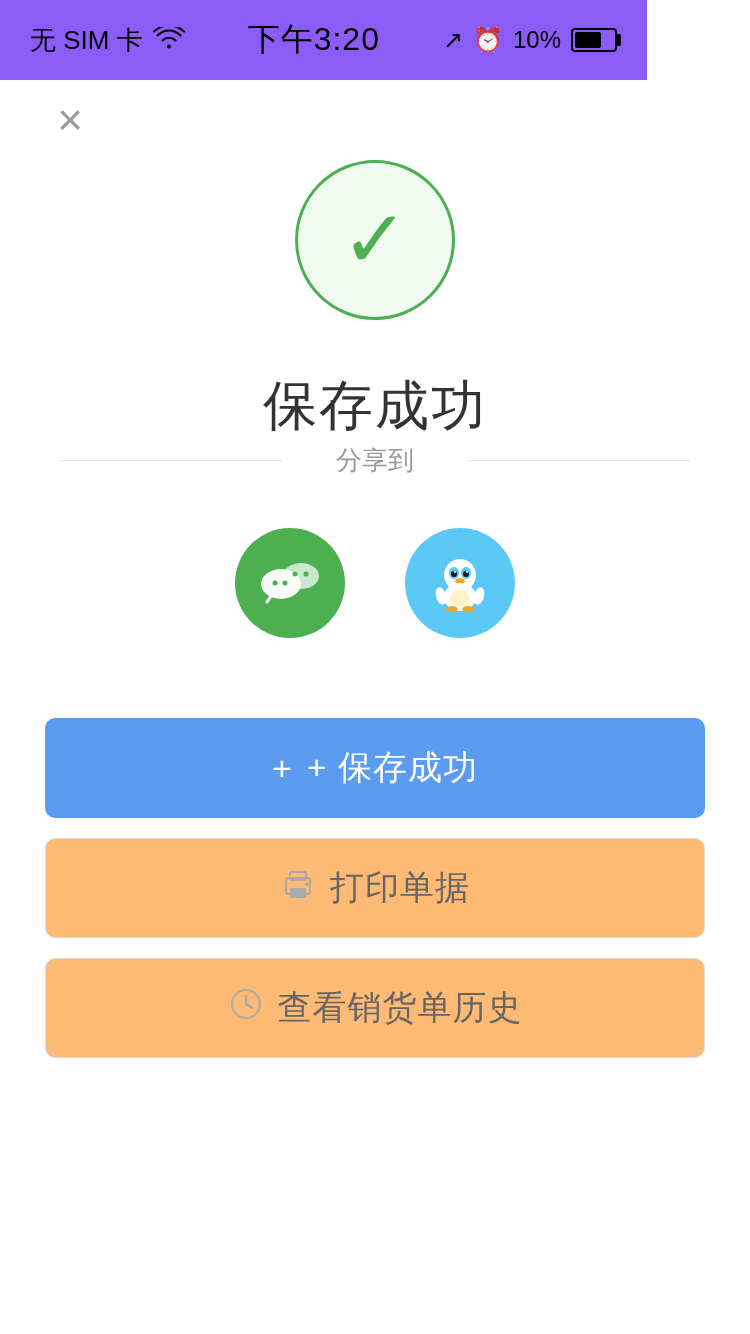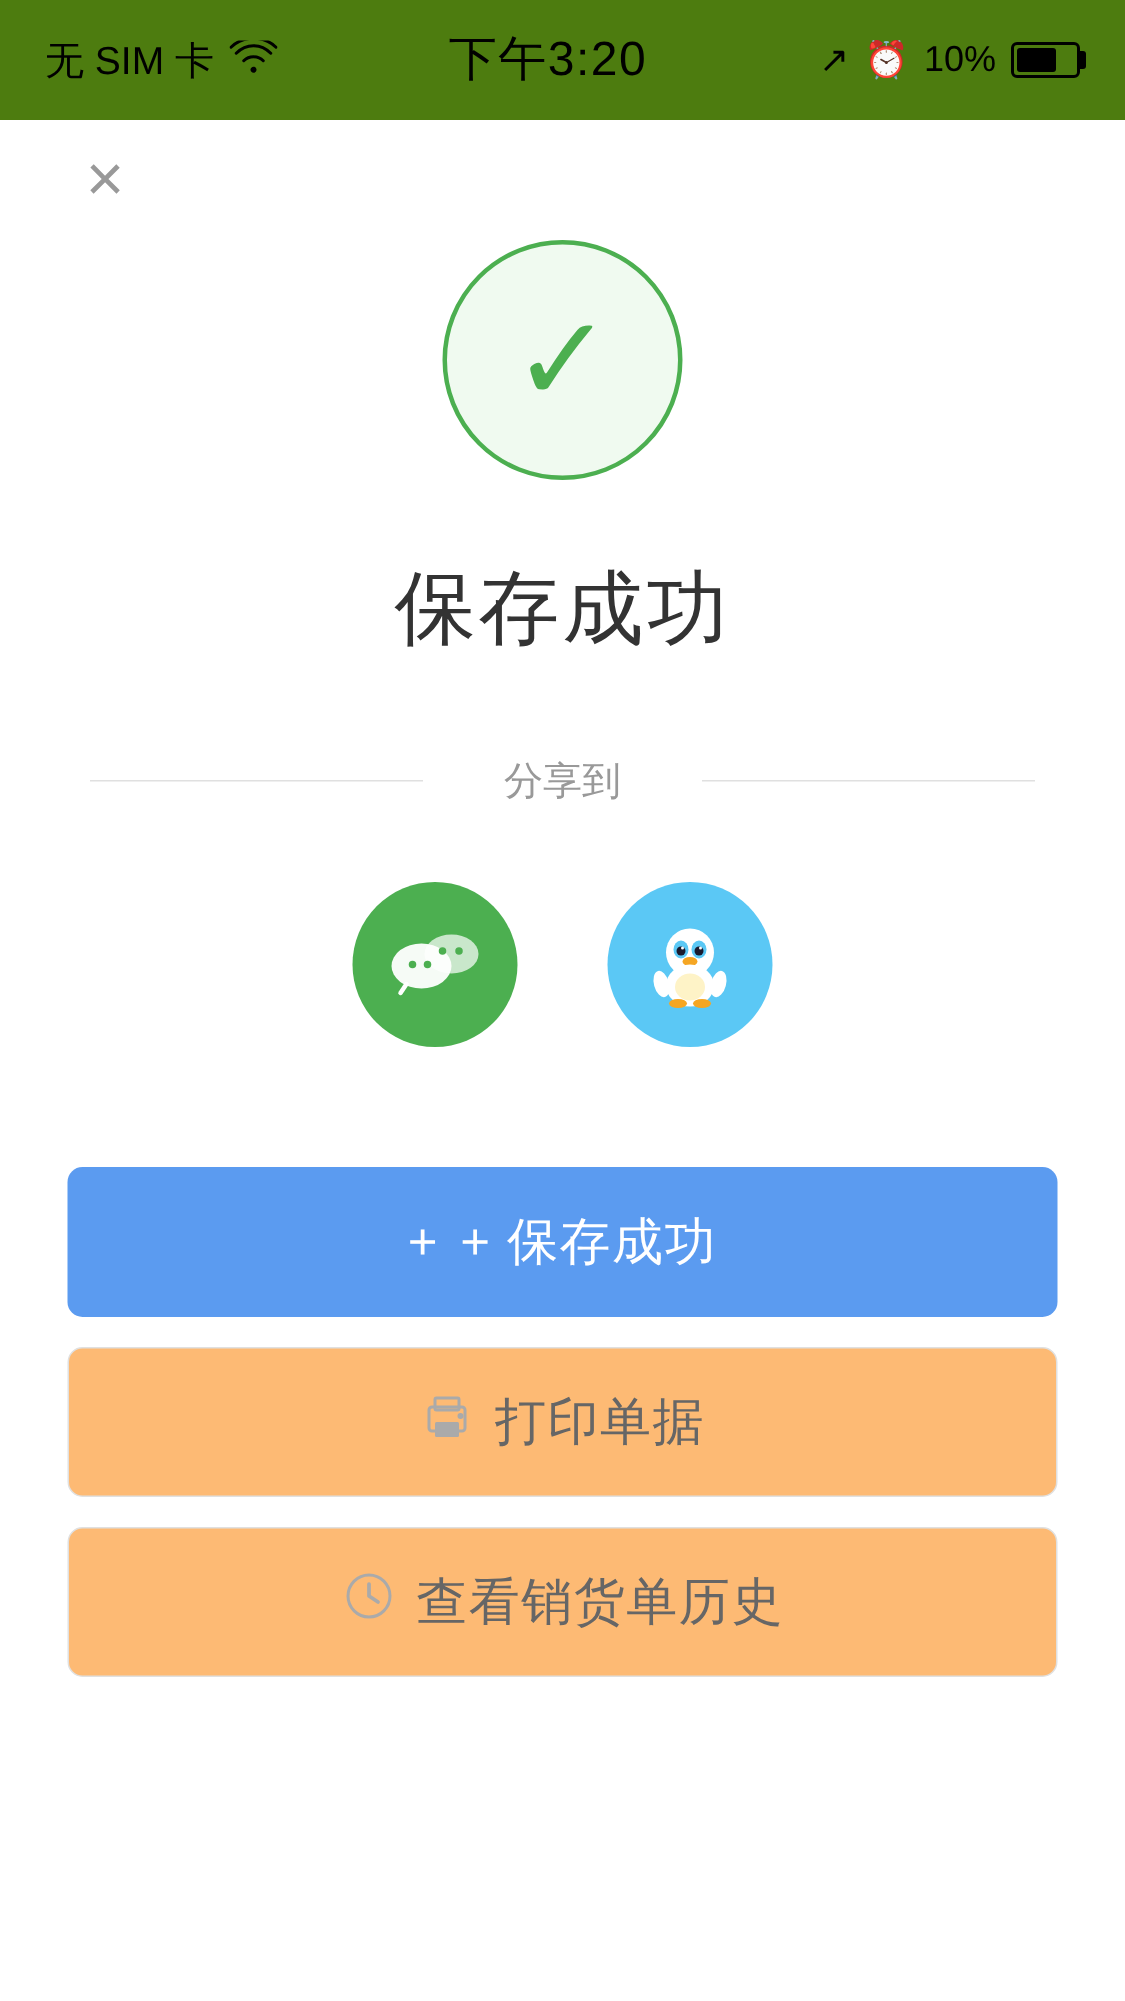--- a/index.html
+++ b/index.html
@@ -12,27 +12,27 @@
     body {
       width: 750px;
       height: 1334px;
       background: #ffffff;
       font-family: -apple-system, 'PingFang SC', 'Helvetica Neue', sans-serif;
       overflow: hidden;
     }
 
     
     .status-bar {
-      width: 750px;
+      width: 647px;
       height: 80px;
       display: flex;
       align-items: center;
       justify-content: space-between;
       padding: 0 30px;
-      background: #4d7c0f;
+      background: #8b5cf6;
     }
 
     .status-left {
       display: flex;
       align-items: center;
       gap: 10px;
       font-size: 26px;
       color: #000;
     }
 
@@ -131,21 +131,20 @@
       font-size: 80px;
       color: #4CAF50;
       line-height: 1;
     }
 
     
     .success-title {
       font-size: 54px;
       font-weight: 500;
       color: #333;
-      margin-bottom: 60px;
       letter-spacing: 2px;
     }
 
     
     .share-divider {
       width: 100%;
       display: flex;
       align-items: center;
       padding: 0 60px;
       margin-bottom: 50px;

